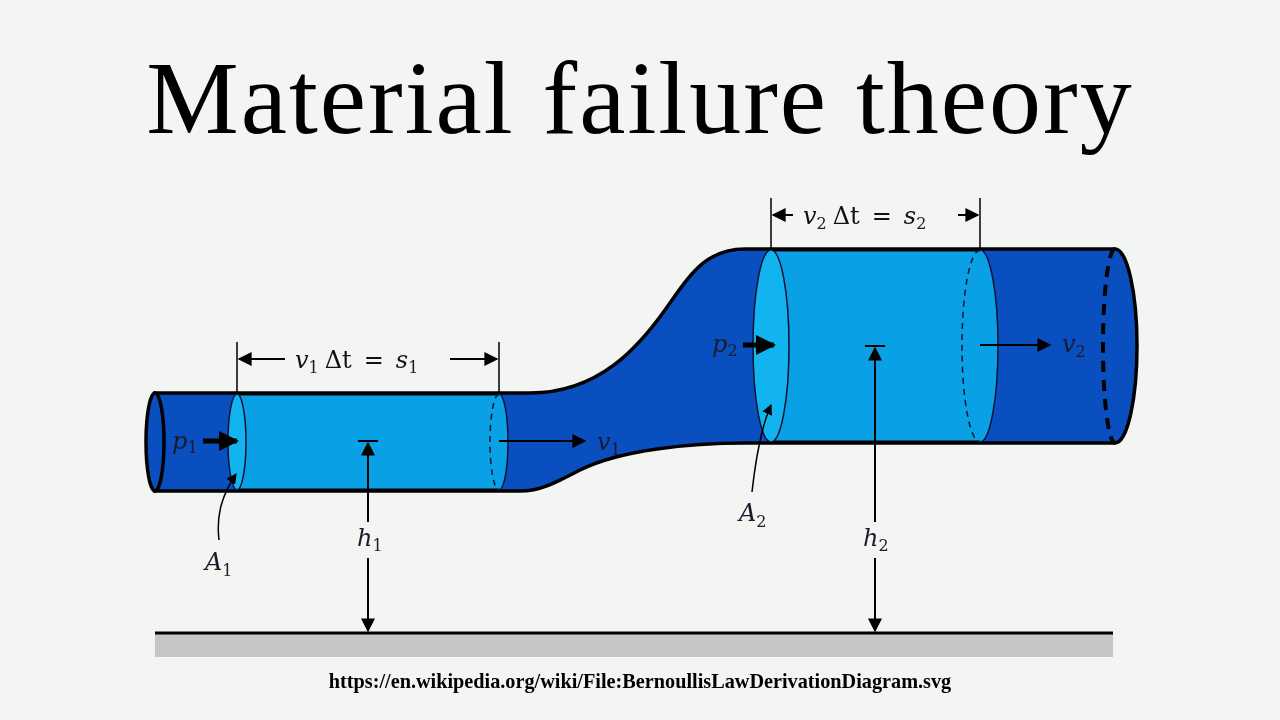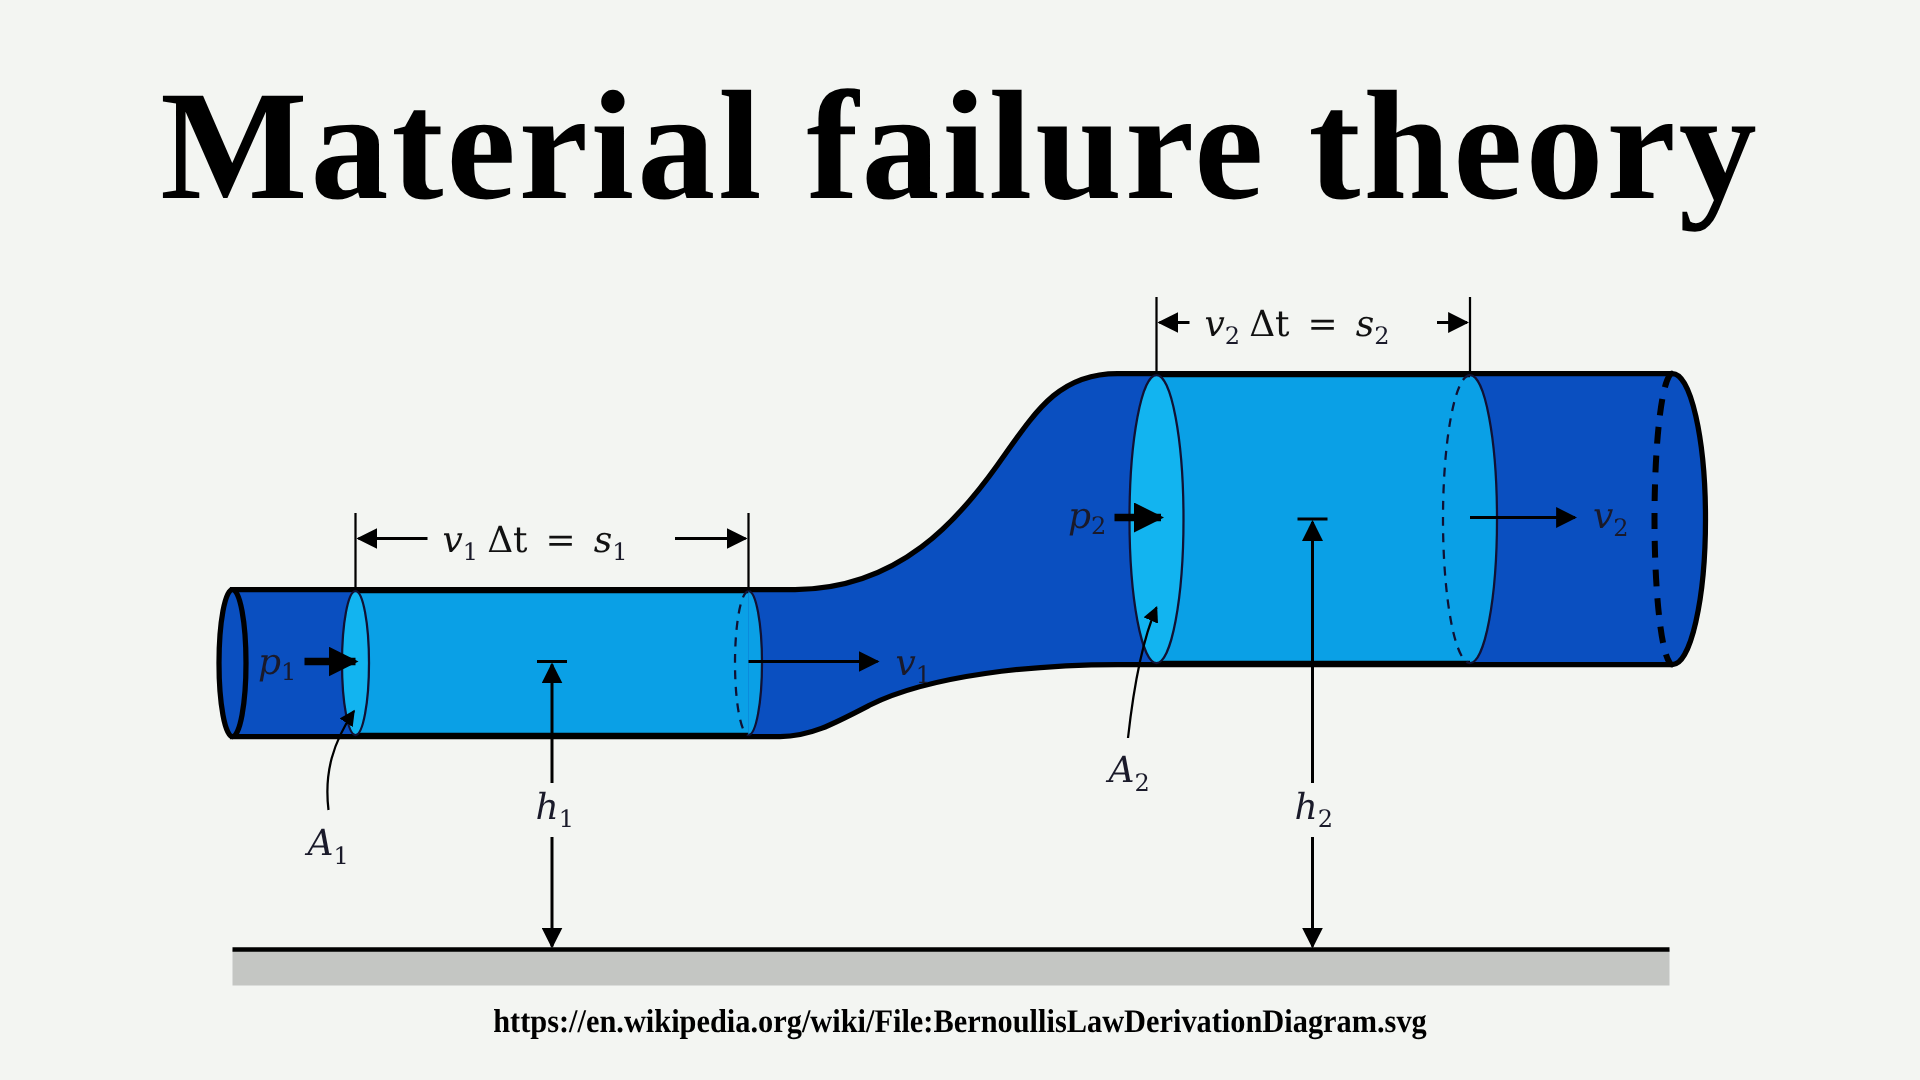--- a/index.html
+++ b/index.html
@@ -6,21 +6,21 @@
   body {
     width: 1280px; height: 720px; overflow: hidden;
     background: #f3f5f2;
     position: relative;
     font-family: "Liberation Serif", serif;
   }
   .title {
     position: absolute; left: 0; top: 38px; width: 1280px;
     text-align: center;
     font-family: "Liberation Serif", serif;
-    font-weight: bold;
+    font-weight: normal;
     font-size: 104px;
     line-height: 120px;
     color: #000;
     letter-spacing: 2px;
   }
   .diagram {
     position: absolute; left: 0; top: 0; width: 1280px; height: 720px;
   }
   .caption {
     position: absolute; left: 0; top: 668px; width: 1280px;

